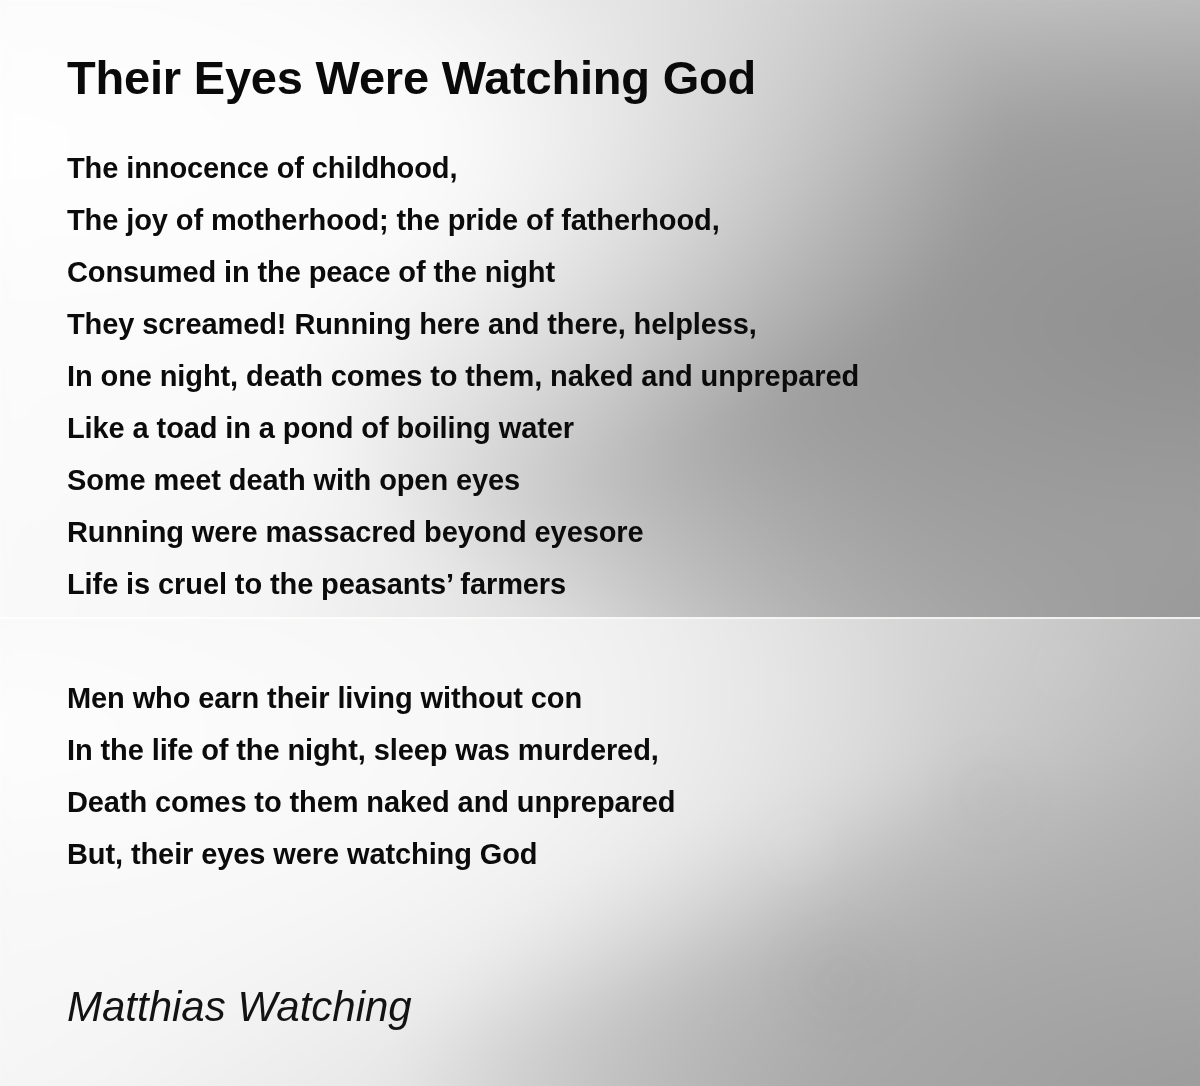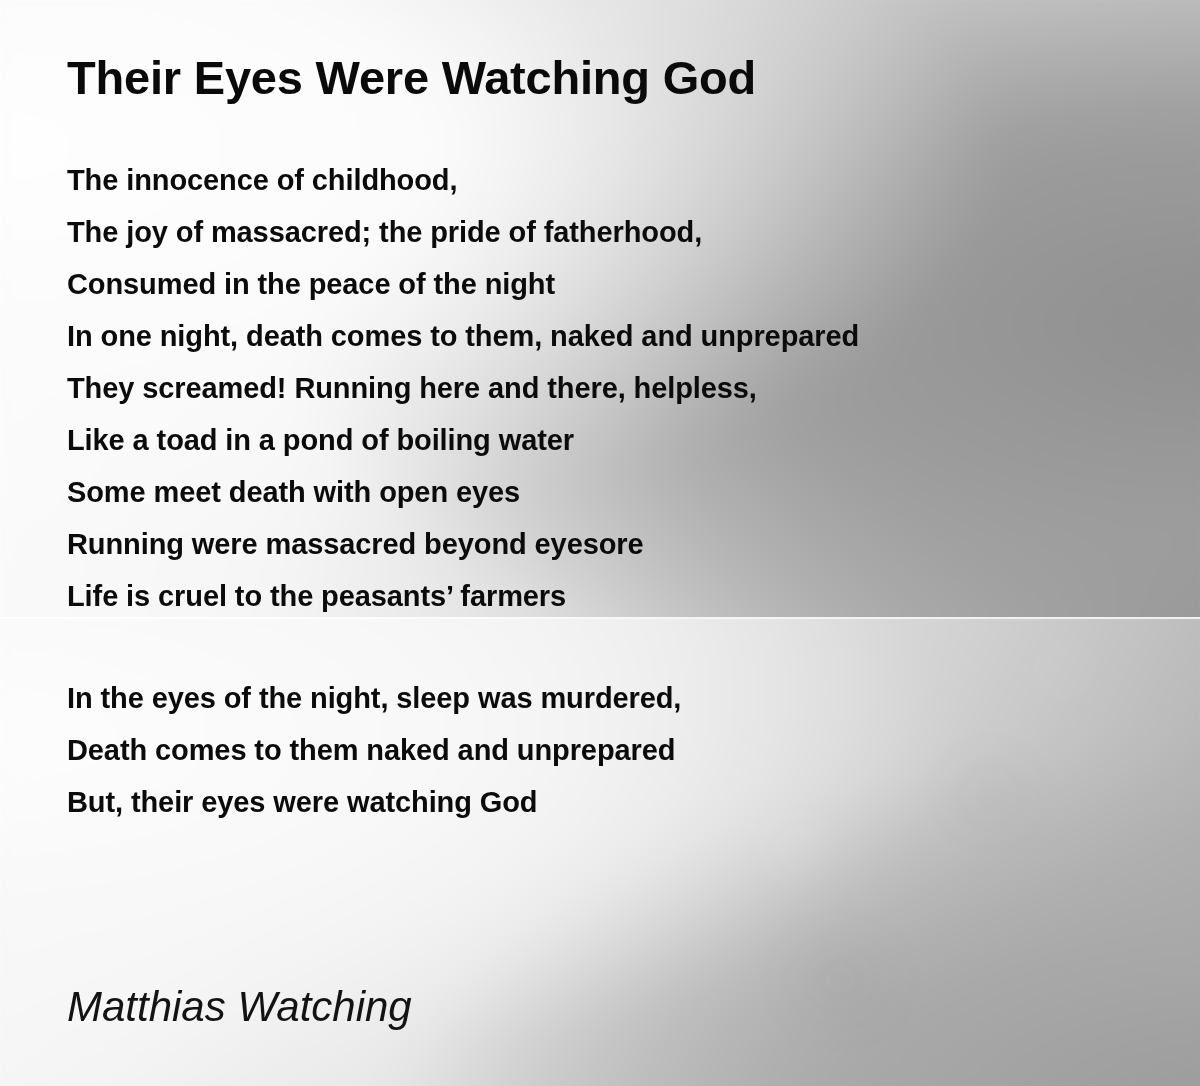--- a/index.html
+++ b/index.html
@@ -85,21 +85,21 @@
     font-weight: bold;
     color: #0a0a0a;
     letter-spacing: -0.2px;
     white-space: nowrap;
   }
 
   .stanza {
     position: absolute;
     left: 67px;
   }
-  .stanza-1 { top: 154px; }
+  .stanza-1 { top: 142px; }
   .stanza-2 { top: 672px; }
 
   .poem-line {
     font-size: 29px;
     font-weight: bold;
     color: #0b0b0b;
     line-height: 52px;
     height: 52px;
     white-space: nowrap;
     letter-spacing: -0.1px;
@@ -141,32 +141,33 @@
   </div>
 
   <div class="panel-seam"></div>
 
   <div class="text-layer">
 
     <div class="poem-title">Their Eyes Were Watching God</div>
 
     <div class="stanza stanza-1">
       <div class="poem-line">The innocence of childhood,</div>
-      <div class="poem-line">The joy of massacred; the pride of fatherhood,</div>
+      <div class="poem-line">The joy of motherhood; the pride of fatherhood,</div>
       <div class="poem-line">Consumed in the peace of the night</div>
+      <div class="poem-line">They screamed! Running here and there, helpless,</div>
       <div class="poem-line">In one night, death comes to them, naked and unprepared</div>
-      <div class="poem-line">They screamed! Running here and there, helpless,</div>
       <div class="poem-line">Like a toad in a pond of boiling water</div>
       <div class="poem-line">Some meet death with open eyes</div>
       <div class="poem-line">Running were massacred beyond eyesore</div>
       <div class="poem-line">Life is cruel to the peasants’ farmers</div>
     </div>
 
     <div class="stanza stanza-2">
-      <div class="poem-line">In the eyes of the night, sleep was murdered,</div>
+      <div class="poem-line">Men who earn their living without con</div>
+      <div class="poem-line">In the life of the night, sleep was murdered,</div>
       <div class="poem-line">Death comes to them naked and unprepared</div>
       <div class="poem-line">But, their eyes were watching God</div>
     </div>
 
     <div class="author">Matthias Watching</div>
 
   </div>
 </div>
 
 </body></html>

